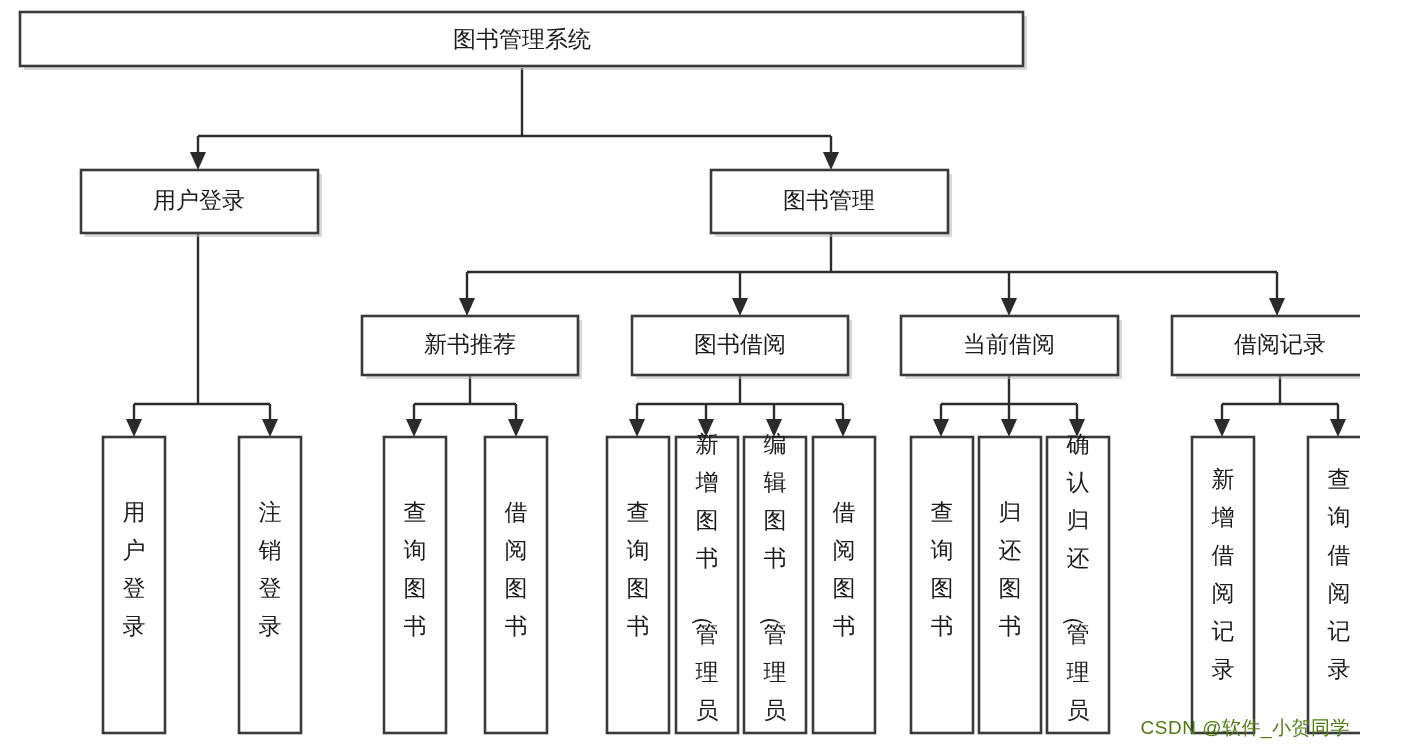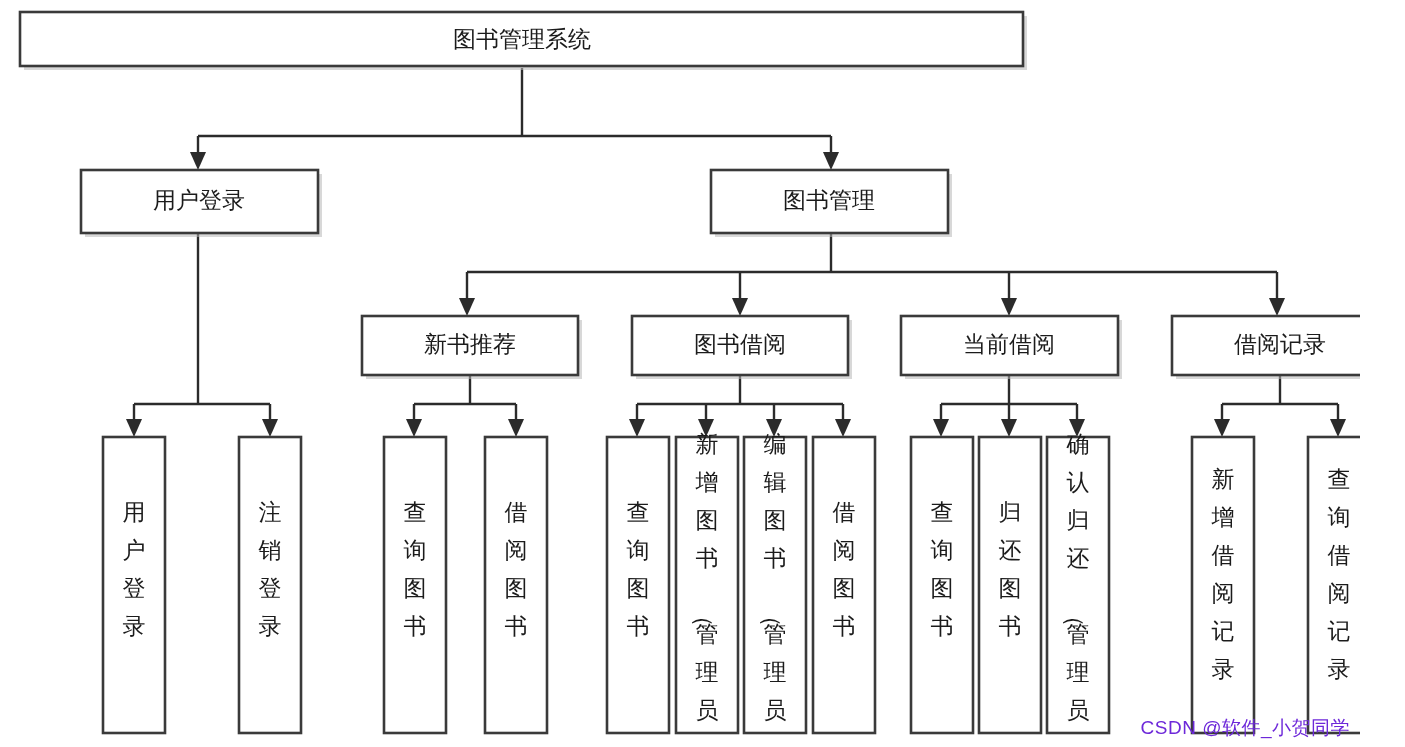--- a/index.html
+++ b/index.html
@@ -57,21 +57,21 @@
     font-size: 23px;
     fill: #1b1b1b;
     text-anchor: middle;
   }
   .watermark-text {
     position: absolute;
     right: 10px;
     bottom: 6px;
     font-family: "Liberation Sans", "DejaVu Sans", sans-serif;
     font-size: 19px;
-    color: #6d28d9;
+    color: #4d7c0f;
     white-space: nowrap;
     letter-spacing: 0.5px;
   }
 </style>
 </head>
 <body>
 
 <div id="diagram-root">
 
   <svg id="flowchart" viewBox="0 0 1405 747">

